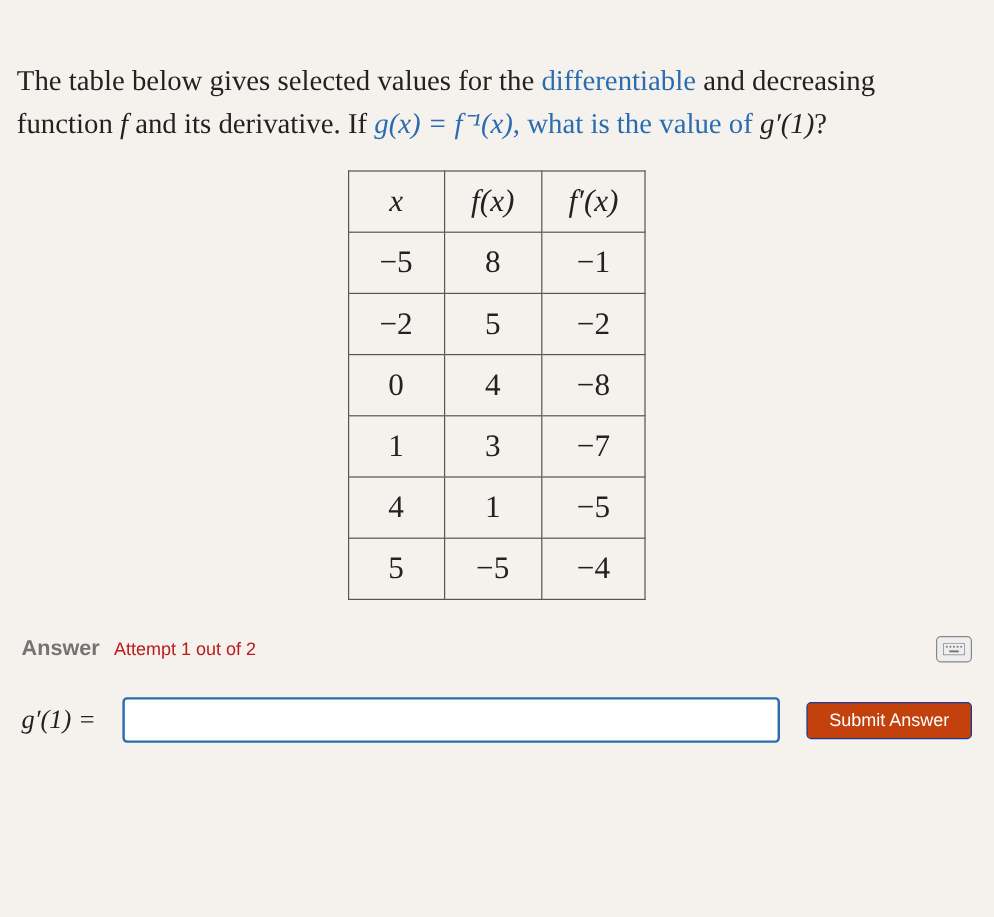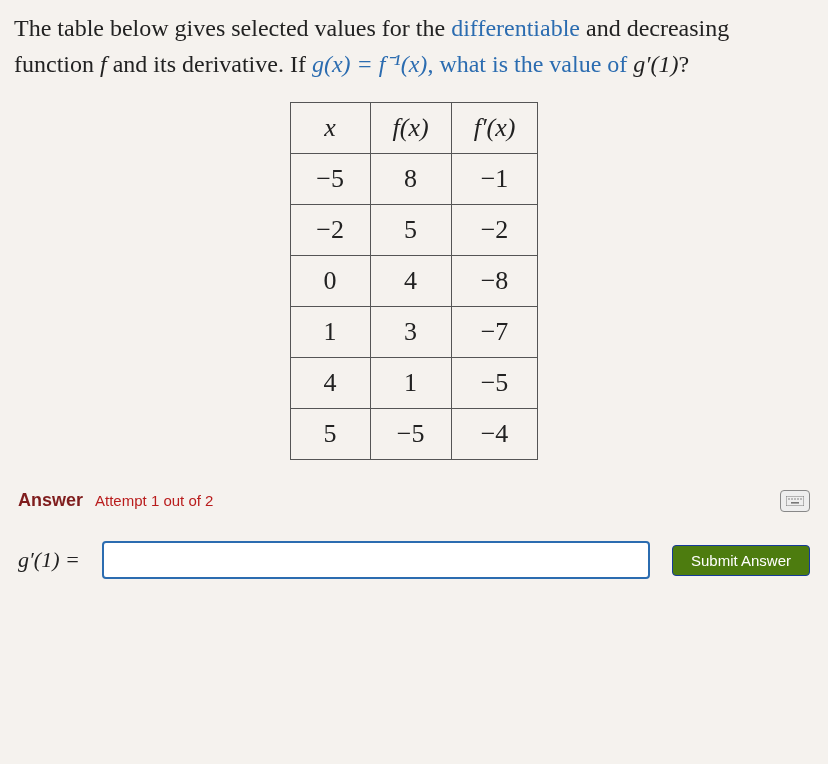--- a/index.html
+++ b/index.html
@@ -7,20 +7,21 @@
     font-family: Georgia, 'Times New Roman', serif;
     background: #f5f2ee;
     width: 828px;
     height: 764px;
     overflow: hidden;
     color: #222;
     position: relative;
   }
   .page {
     padding: 10px 14px 0 14px;
+    margin-top: 40px;
   }
   .question {
     font-size: 24px;
     line-height: 1.5;
     margin-bottom: 20px;
   }
   .question .hl { color: #2b6cb0; }
   .question .math { font-style: italic; font-family: 'Times New Roman', serif; }
   .table-wrap { display: flex; justify-content: center; margin: 10px 0 30px 0; }
   table.values {
@@ -36,21 +37,21 @@
   }
   table.values th { font-weight: normal; font-style: italic; }
   .answer-row {
     margin-top: 20px;
     padding: 0 4px;
   }
   .answer-label {
     font-family: Arial, sans-serif;
     font-weight: bold;
     font-size: 18px;
-    color: #7f1d1d;
+    color: #737373;
     margin-right: 8px;
   }
   .attempt {
     font-family: Arial, sans-serif;
     font-size: 15px;
     color: #b91c1c;
   }
   .kbd-icon {
     float: right;
     width: 30px; height: 22px;
@@ -80,21 +81,21 @@
     flex: 1;
     height: 38px;
     border: 2px solid #2b6cb0;
     border-radius: 4px;
     background: #fff;
     font-size: 18px;
     padding: 4px 8px;
     font-family: 'Times New Roman', serif;
   }
   .submit-btn {
-    background: #4d7c0f;
+    background: #c2410c;
     color: #fff;
     border: 1px solid #153a9a;
     border-radius: 4px;
     font-family: Arial, sans-serif;
     font-size: 15px;
     padding: 6px 18px;
     cursor: pointer;
   }
 </style>
 </head>

